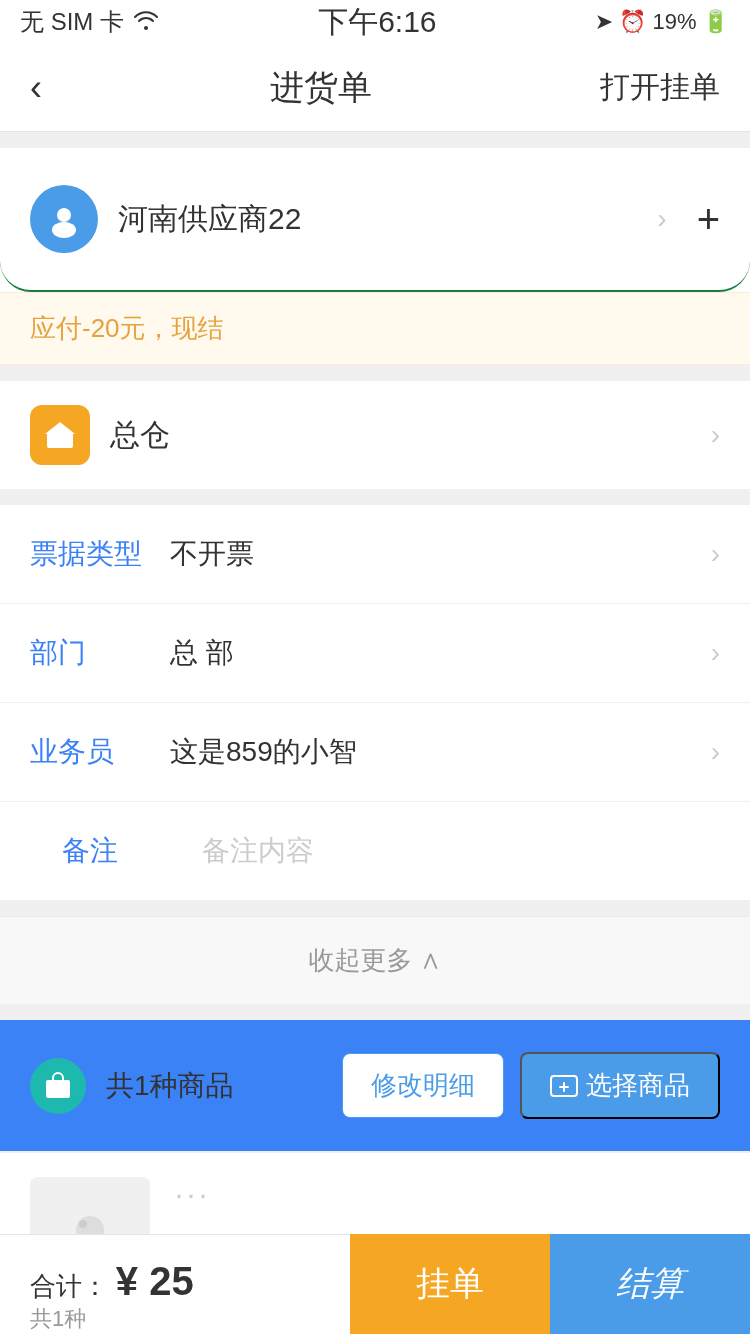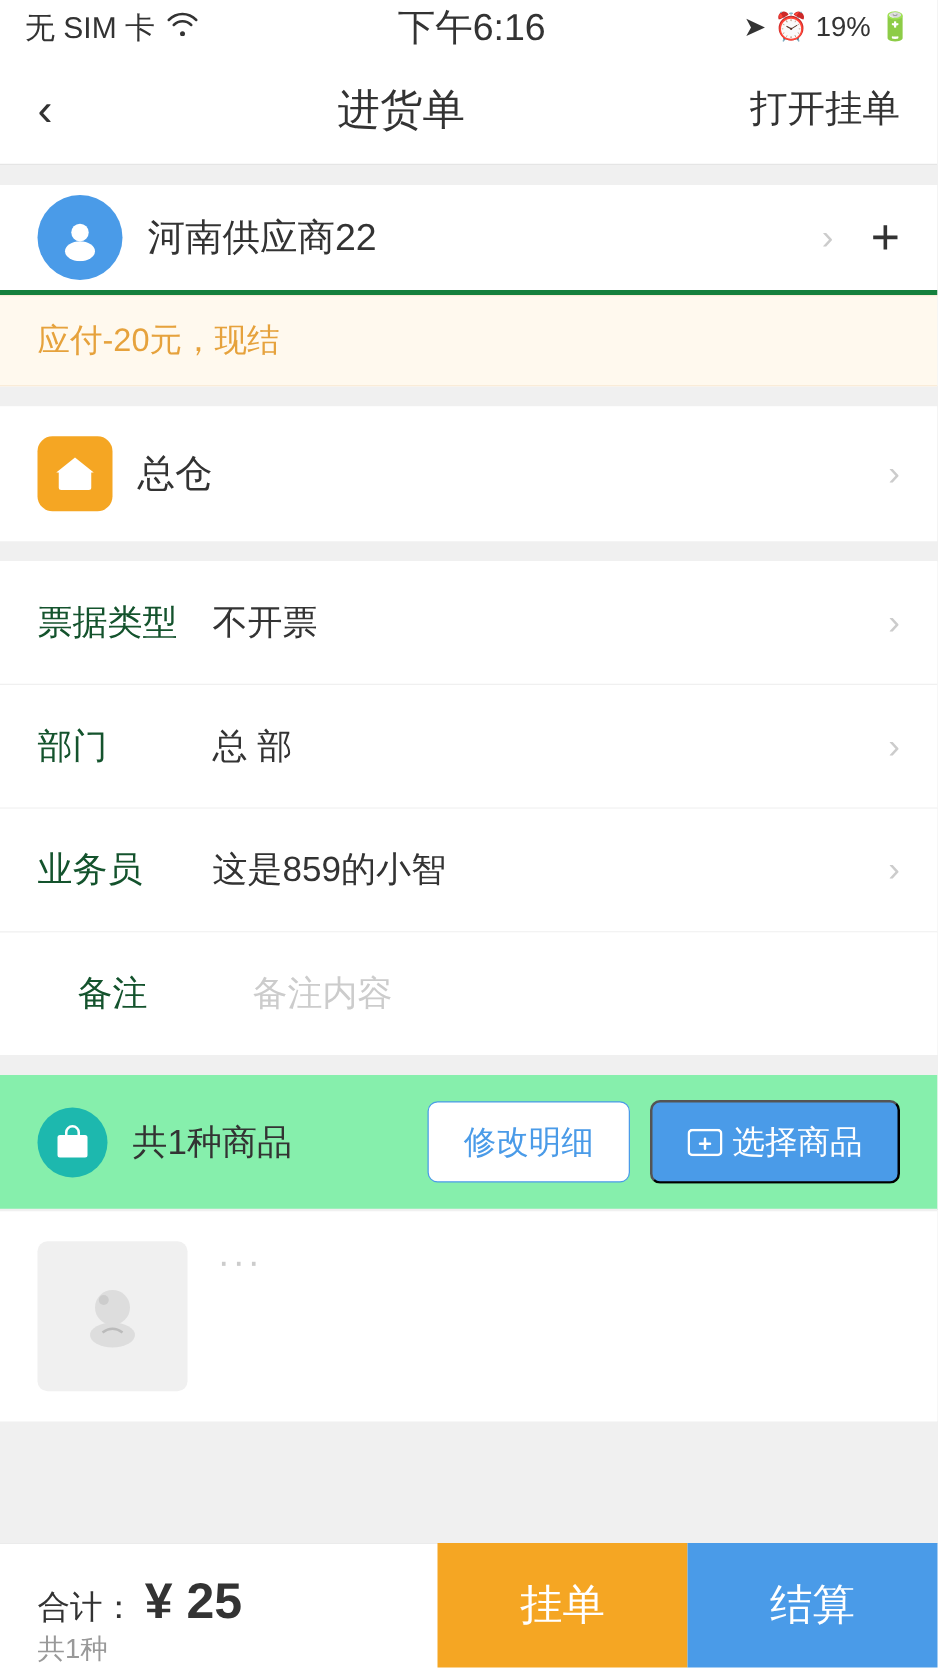--- a/index.html
+++ b/index.html
@@ -56,22 +56,23 @@
     
     .section {
       background: #fff;
       margin-bottom: 16px;
     }
 
     
     .supplier-row {
       display: flex;
       align-items: center;
-      padding: 8px 30px;
-      border-bottom: 4px solid #15803d;
+      padding: 37px 30px;
+      border-bottom: 2px solid #15803d;
+      border-radius: 31px;
     }
     .supplier-avatar {
       width: 68px;
       height: 68px;
       border-radius: 50%;
       background: #4a9be8;
       display: flex;
       align-items: center;
       justify-content: center;
       margin-right: 20px;
@@ -136,21 +137,21 @@
     .form-row {
       display: flex;
       align-items: center;
       padding: 30px 30px;
       border-bottom: 1px solid #f0f0f0;
       background: #fff;
     }
     .form-row:last-child { border-bottom: none; margin-left: 32px; }
     .form-label {
       font-size: 28px;
-      color: #14532d;
+      color: #3b82f6;
       width: 120px;
       flex-shrink: 0;
     }
     .form-value {
       flex: 1;
       font-size: 28px;
       color: #333;
       padding-left: 20px;
     }
     .form-value.placeholder {
@@ -162,24 +163,24 @@
       background: #f8f8f8;
       text-align: center;
       padding: 26px 30px;
       font-size: 26px;
       color: #999;
       border-top: 1px solid #ebebeb;
     }
 
     
     .product-header {
-      background: #86efac;
-      display: flex;
-      align-items: center;
-      padding: 20px 30px;
+      background: #3b82f6;
+      display: flex;
+      align-items: center;
+      padding: 32px 30px;
       border-bottom: 1px solid #f0f0f0;
     }
     .product-icon {
       width: 56px;
       height: 56px;
       background: #1db8ae;
       border-radius: 50%;
       display: flex;
       align-items: center;
       justify-content: center;
@@ -290,20 +291,21 @@
     .btn-checkout {
       width: 200px;
       height: 100px;
       background: #4a9be8;
       color: #fff;
       font-size: 34px;
       font-weight: 500;
       display: flex;
       align-items: center;
       justify-content: center;
+      font-style: italic;
     }
     .content-area {
       padding-bottom: 100px;
     }
   </style>
 </head>
 <body>
 
 <div class="content-area">
 
@@ -376,20 +378,23 @@
       <span class="form-label">业务员</span>
       <span class="form-value">这是859的小智</span>
       <span class="arrow-right">›</span>
     </div>
     <div class="form-row">
       <span class="form-label">备注</span>
       <span class="form-value placeholder">备注内容</span>
     </div>
   </div>
 
+  <div class="collapse-row">
+    <span>收起更多 ∧</span>
+  </div>
 
   <div class="section" style="margin-top:16px;">
     <div class="product-header">
       <div class="product-icon">
         <svg width="32" height="32" viewBox="0 0 32 32" fill="none">
           <rect x="4" y="10" width="24" height="18" rx="2" fill="white"></rect>
           <path d="M11 10V8a5 5 0 0110 0v2" stroke="white" stroke-width="2" fill="none"></path>
         </svg>
       </div>
       <span class="product-count">共1种商品</span>

